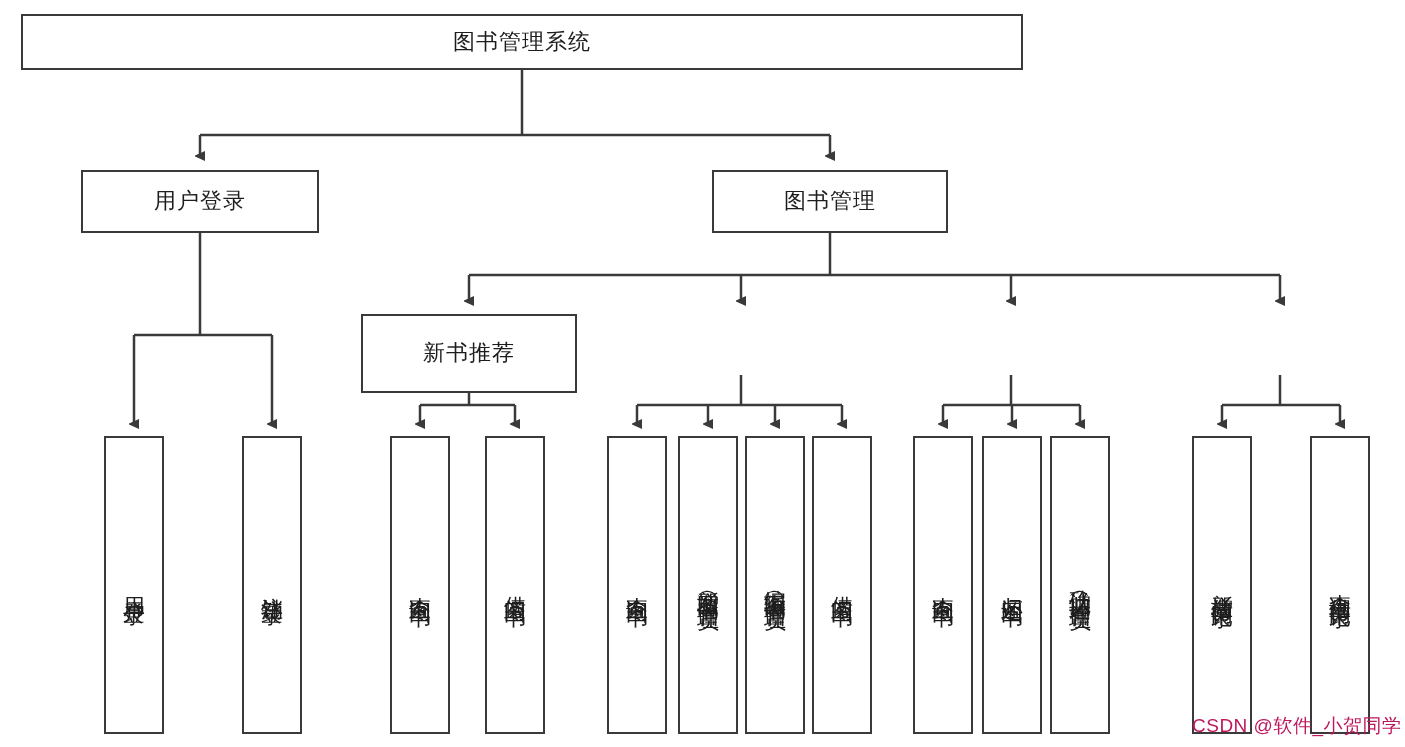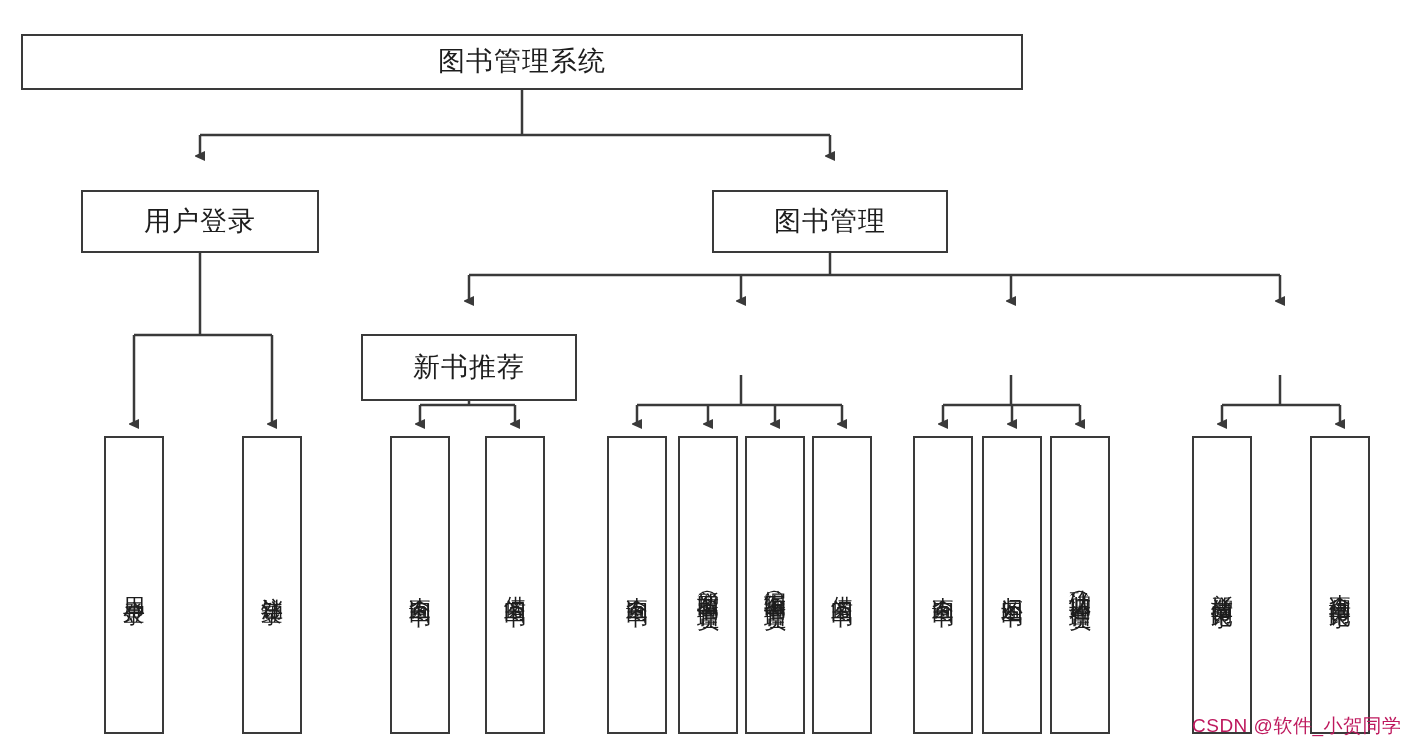--- a/index.html
+++ b/index.html
@@ -30,24 +30,23 @@
     box-sizing: border-box;
     border: 2.5px solid #3a3a3a;
     background: #ffffff;
     display: flex;
     align-items: center;
     justify-content: center;
     color: #1d1d1d;
     text-align: center;
   }
   .node.horiz {
-    font-size: 27px;
+    font-size: 22px;
     letter-spacing: 1px;
     line-height: 1.1;
-    margin-top: 20px;
   }
   .node.vert {
     writing-mode: vertical-rl;
     text-orientation: upright;
     font-size: 22px;
     letter-spacing: 3px;
     line-height: 1.0;
     padding: 4px 0;
   }
   .node.vert > span {
@@ -123,21 +122,21 @@
     <span>图书管理系统</span>
   </div>
 
   <div class="node horiz" style="left:81px; top:170px; width:238px; height:63px;">
     <span>用户登录</span>
   </div>
   <div class="node horiz" style="left:712px; top:170px; width:236px; height:63px;text-align:center;">
     <span>图书管理</span>
   </div>
 
-  <div class="node horiz" style="left:361px; top:314px; width:216px; height:67px;">
+  <div class="node horiz" style="left:361px; top:314px; width:216px; height:79px;">
     <span>新书推荐</span>
   </div>
 
   <div class="node vert" style="left:104px; top:436px; width:60px; height:298px;">
     <span>用户登录</span>
   </div>
   <div class="node vert" style="left:242px; top:436px; width:60px; height:298px;">
     <span>注销登录</span>
   </div>
 

